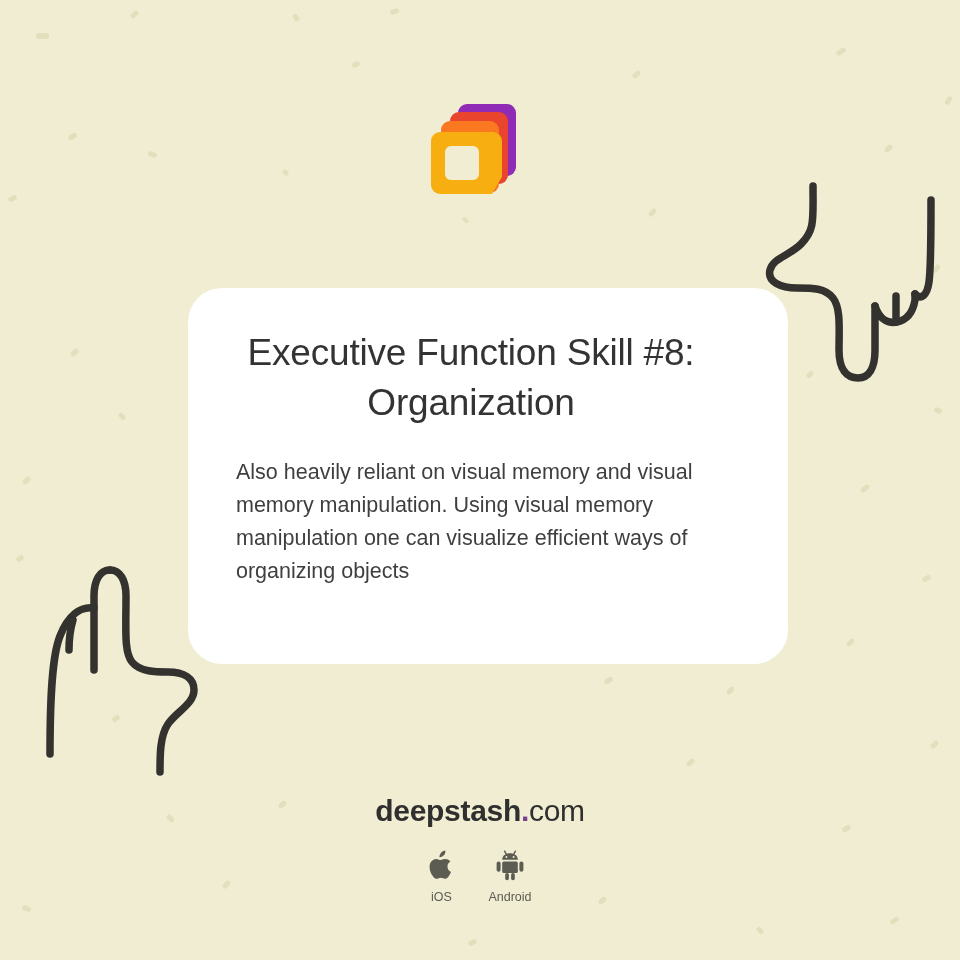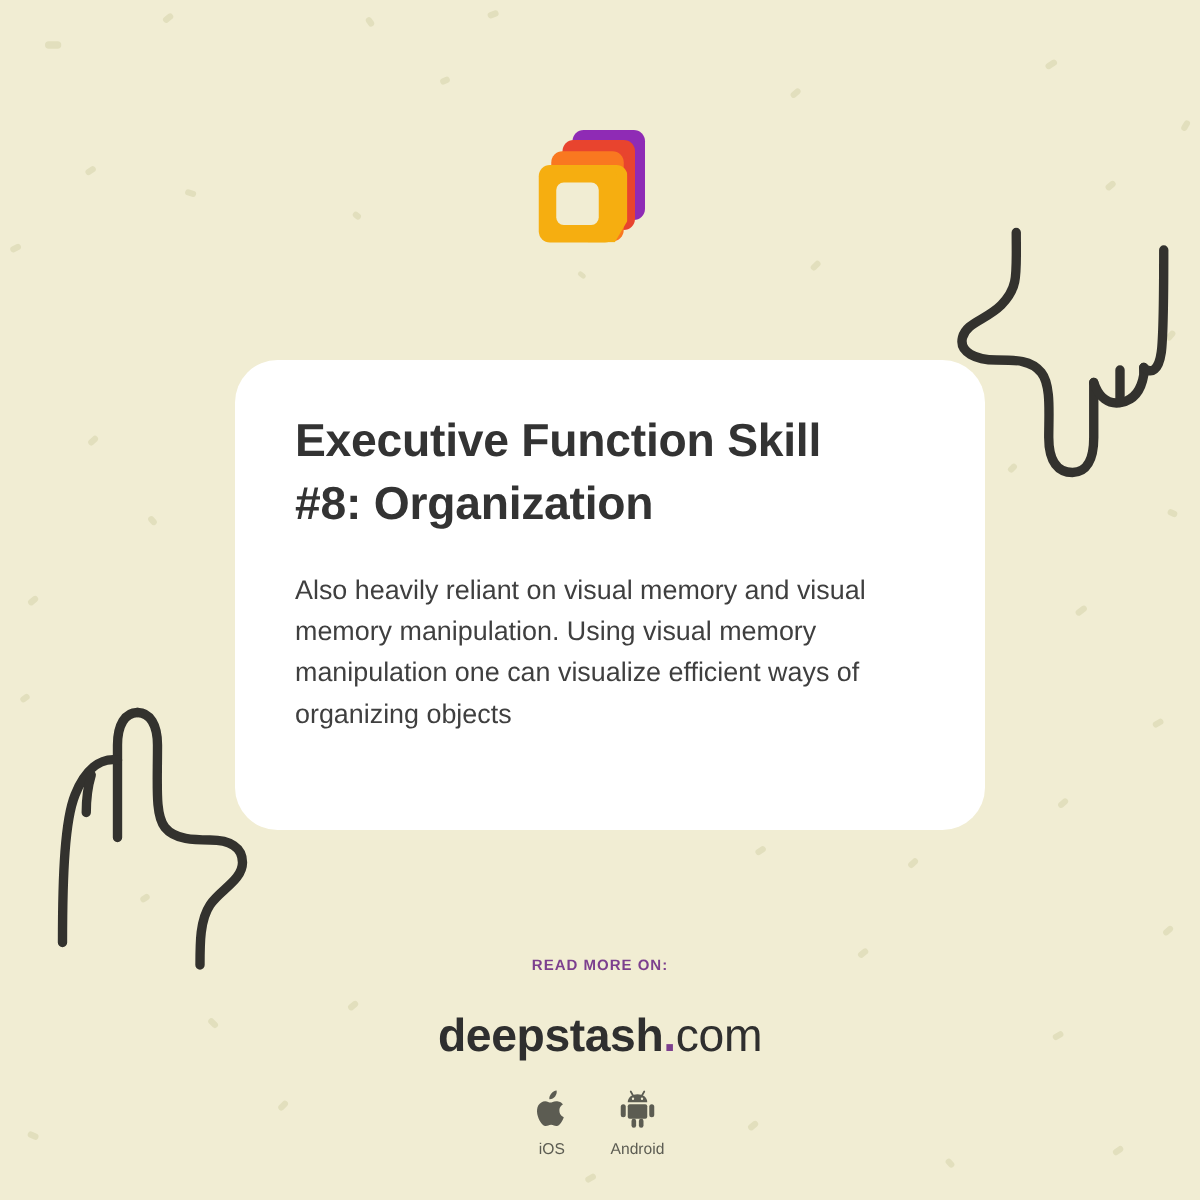--- a/index.html
+++ b/index.html
@@ -117,24 +117,25 @@
     height: 376px;
     background: #ffffff;
     border-radius: 34px;
     box-sizing: border-box;
     padding: 40px 48px 0 48px;
   }
   #card-title {
     margin: 0;
     font-size: 37px;
     line-height: 50px;
-    font-weight: bold;
+    font-weight: normal;
     color: #333333;
     letter-spacing: -0.2px;
     max-width: 470px;
+    text-align: center;
   }
   #card-body {
     margin: 28px 0 0 0;
     font-size: 21.5px;
     line-height: 33px;
     color: #3f3f3f;
     font-weight: normal;
     max-width: 470px;
   }
 
@@ -148,21 +149,21 @@
   }
   #read-more {
     font-size: 12px;
     font-weight: bold;
     letter-spacing: 0.8px;
     color: #7c3f8e;
     margin: 0;
   }
   #wordmark {
     margin-top: 29px;
-    font-size: 37px;
+    font-size: 30px;
     color: #2f2f2f;
     letter-spacing: -0.3px;
     white-space: nowrap;
   }
   #wordmark .ds-name { font-weight: bold; }
   #wordmark .ds-dot  { font-weight: bold; color: #7c3f8e; }
   #wordmark .ds-tld  { font-weight: normal; }
 
   #stores {
     margin-top: 22px;
@@ -263,21 +264,20 @@
       <path d="M51 62 C48 72, 47 82, 47 92"></path>
     </g>
   </svg>
 
   <div id="card">
     <h1 id="card-title">Executive Function Skill #8: Organization</h1>
     <p id="card-body">Also heavily reliant on visual memory and visual memory manipulation. Using visual memory manipulation one can visualize efficient ways of organizing objects</p>
   </div>
 
   <div id="footer">
-    <div id="read-more">READ MORE ON:</div>
 
     <div id="wordmark">
       <span class="ds-name">deepstash</span><span class="ds-dot">.</span><span class="ds-tld">com</span>
     </div>
 
     <div id="stores">
       <div class="store">
         <svg width="26" height="31" viewBox="0 0 26 31">
           <path fill="#5c5c52" d="M17.3 0.4c-1.6 0.2-3.4 1.2-4.4 2.5-0.9 1.1-1.7 2.8-1.4 4.4 1.8 0.1 3.6-0.9 4.6-2.2 1-1.3 1.5-2.9 1.2-4.7z"></path>
           <path fill="#5c5c52" d="M22.4 11.4c-1.9-2.4-4.6-2.5-5.4-2.5-2.3 0-3.7 1.1-4.7 1.1-1 0-2.3-1.1-4.2-1.1-2.1 0-4.2 1.3-5.4 3.3-2.3 4-0.6 10 1.7 13.3 1.1 1.6 2.4 3.4 4.2 3.3 1.7-0.1 2.3-1.1 4.3-1.1 2 0 2.6 1.1 4.3 1 1.8 0 2.9-1.6 4-3.2 1.3-1.9 1.8-3.7 1.8-3.8-0.1 0-3.5-1.3-3.5-5.3 0-3.3 2.7-4.9 2.9-5z"></path>

